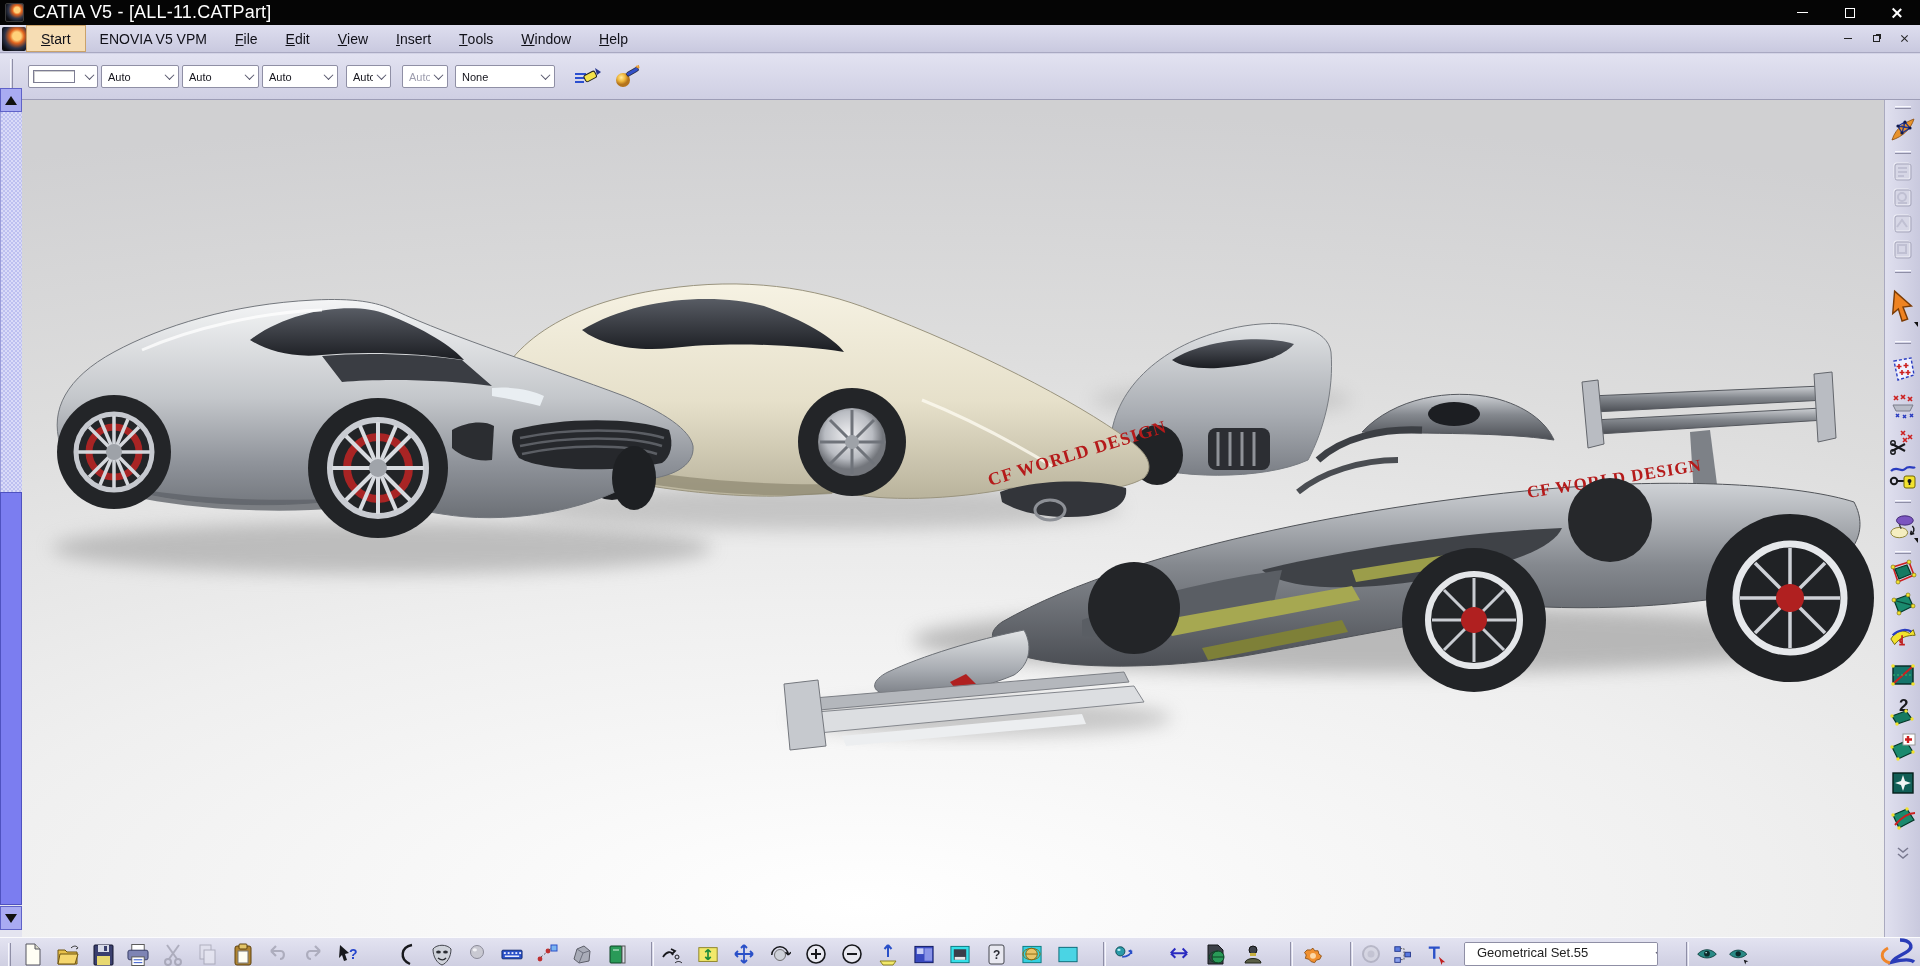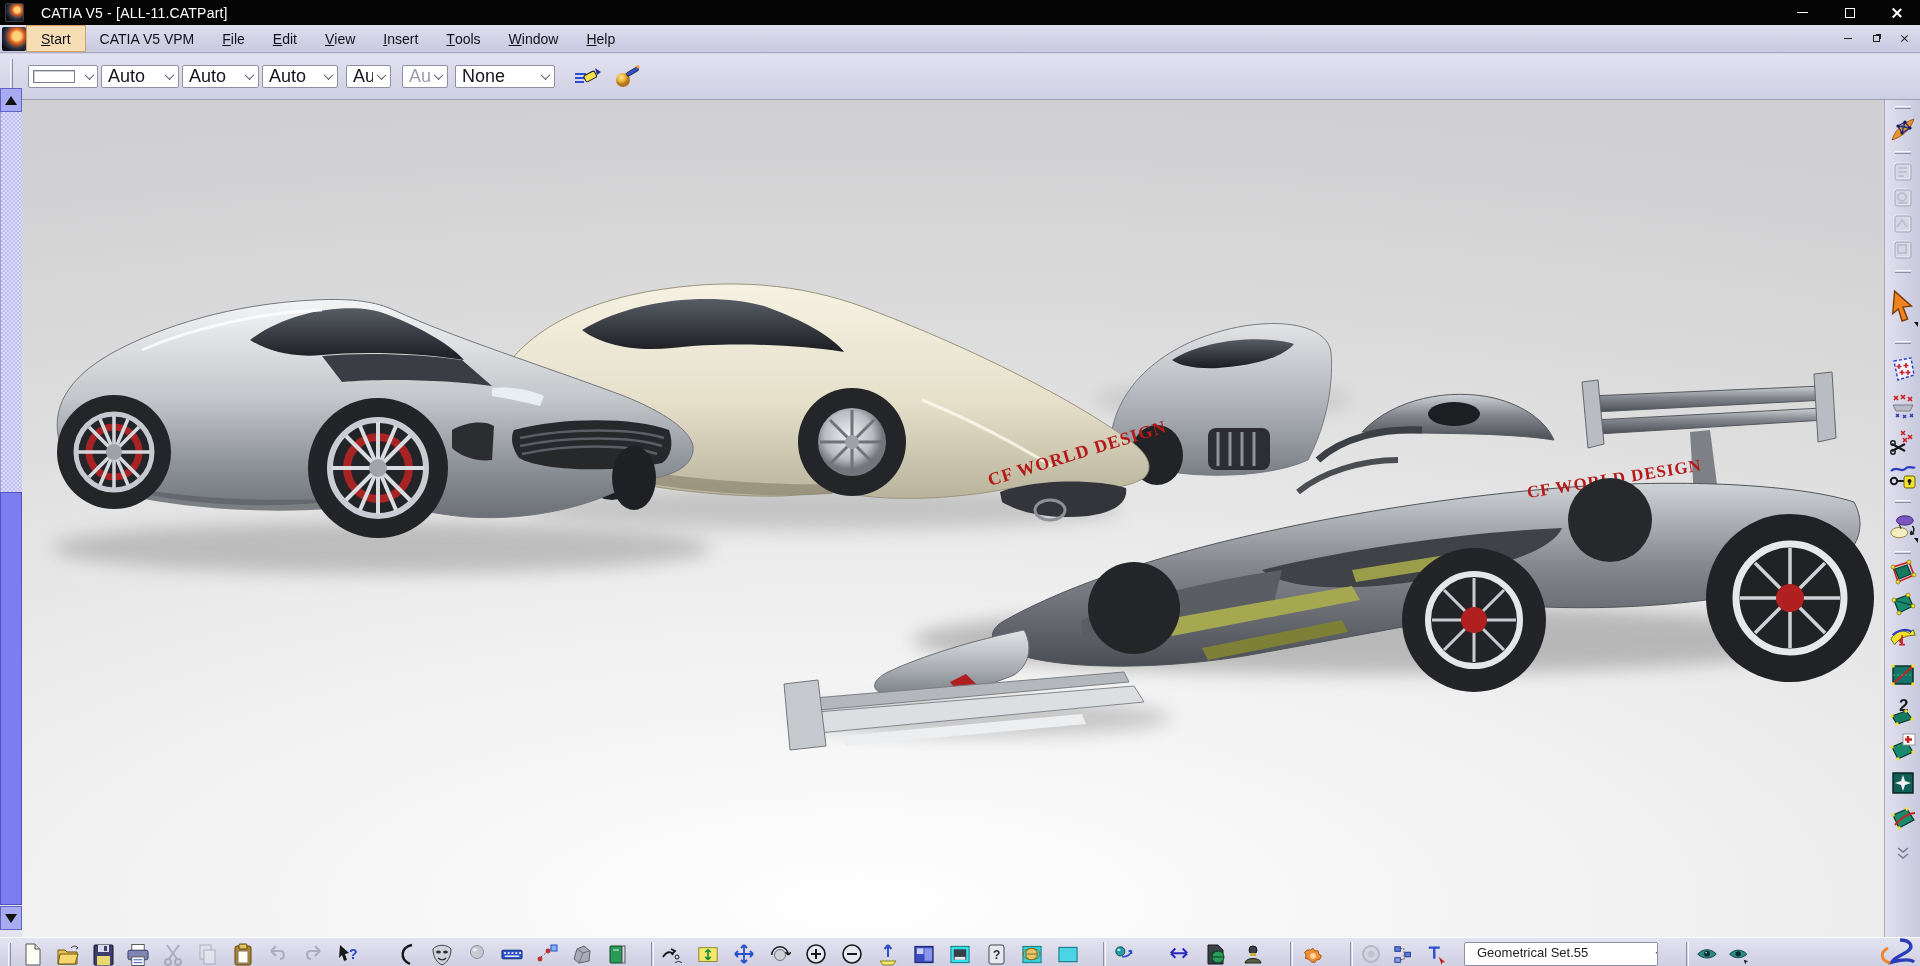--- a/index.html
+++ b/index.html
@@ -5,21 +5,21 @@
   * { box-sizing: border-box; margin: 0; padding: 0; }
   html,body { width:1920px; height:966px; overflow:hidden; }
   body { font-family: "Liberation Sans", sans-serif; background:#d3d3e6; position:relative; }
 
   
   #titlebar { position:absolute; left:0; top:0; width:1920px; height:25px; background:#050505;
               display:flex; align-items:center; color:#fff; }
   .app-logo { width:19px; height:19px; margin-left:5px; border-radius:2px;
               background: radial-gradient(circle at 65% 35%, #ffd27a 0 18%, #e2641e 30%, #30364a 55%, #0c0d12 80%);
               border:1px solid #3a3a3a; }
-  #title-text { margin-left:17px; font-size:14px; letter-spacing:.2px; }
+  #title-text { margin-left:9px; font-size:18px; letter-spacing:.2px; }
   .win-controls { margin-left:auto; display:flex; height:100%; }
   .wbtn { width:47px; height:100%; display:flex; align-items:center; justify-content:center; cursor:default; }
   .glyph-min { width:11px; height:1px; background:#fff; display:block; }
   .glyph-max { width:10px; height:10px; border:1px solid #fff; display:block; }
   .glyph-close { position:relative; width:12px; height:12px; display:block; }
   .glyph-close::before,.glyph-close::after { content:""; position:absolute; left:5px; top:0; width:1.5px; height:12px; background:#fff; }
   .glyph-close::before { transform:rotate(45deg);} .glyph-close::after { transform:rotate(-45deg);}
 
   
   #menubar { position:absolute; left:0; top:25px; width:1920px; height:28px;
@@ -37,21 +37,21 @@
   .glyph-close-s { position:relative; width:9px; height:9px; display:block; }
   .glyph-close-s::before,.glyph-close-s::after { content:""; position:absolute; left:4px; top:0; width:1px; height:9px; background:#222; }
   .glyph-close-s::before{ transform:rotate(45deg);} .glyph-close-s::after{ transform:rotate(-45deg);}
 
   
   #toolbar { position:absolute; left:0; top:54px; width:1920px; height:46px;
              background:linear-gradient(#e2e2f1,#cfcfe3); border-bottom:1px solid #9d9db6; }
   .tb-handle { position:absolute; left:10px; top:5px; width:3px; height:34px;
                border-left:1px solid #f6f6fc; border-right:1px solid #8e8ea6; }
   .combo { position:absolute; top:11px; height:23px; background:#fff; border:1px solid #8f8fa5;
-           border-radius:2px; display:flex; align-items:center; font-size:18px; color:#14141c; overflow:hidden; }
+           border-radius:2px; display:flex; align-items:center; font-size:11px; color:#14141c; overflow:hidden; }
   .combo .val { flex:1; padding-left:6px; white-space:nowrap; overflow:hidden; }
   .combo.disabled .val { color:#9d9dae; }
   .combo .chev { width:17px; height:100%; display:flex; align-items:center; justify-content:center; }
   .chev i { width:7px; height:7px; border-right:1.5px solid #55556b; border-bottom:1.5px solid #55556b;
             transform:rotate(45deg) translate(-1px,-1px); display:block; }
   .combo-swatch { width:46px; height:13px; margin-left:4px; background:#fff; border:1px solid #7d7d93; box-shadow:inset 1px 1px 0 #cfcfcf; }
   .tbicon { position:absolute; top:9px; width:30px; height:28px; display:flex; align-items:center; justify-content:center; }
 
   
   #workspace { position:absolute; left:0; top:100px; width:1920px; height:837px; }
@@ -110,21 +110,21 @@
       </span>
     <span class="wbtn">
         <span class="glyph-close"></span>
       </span>
   </div>
 </div>
 
 <div id="menubar">
   <div class="menu-logo"></div>
   <span class="menu-item active"><u>S</u>tart</span>
-  <span class="menu-item">CATIA V5 VPM</span>
+  <span class="menu-item">ENOVIA V5 VPM</span>
   <span class="menu-item"><u>F</u>ile</span>
   <span class="menu-item"><u>E</u>dit</span>
   <span class="menu-item"><u>V</u>iew</span>
   <span class="menu-item"><u>I</u>nsert</span>
   <span class="menu-item"><u>T</u>ools</span>
   <span class="menu-item"><u>W</u>indow</span>
   <span class="menu-item"><u>H</u>elp</span>
   <div class="mdi-controls">
     <span class="mdi-btn">
         <i class="glyph-min-s"></i>

